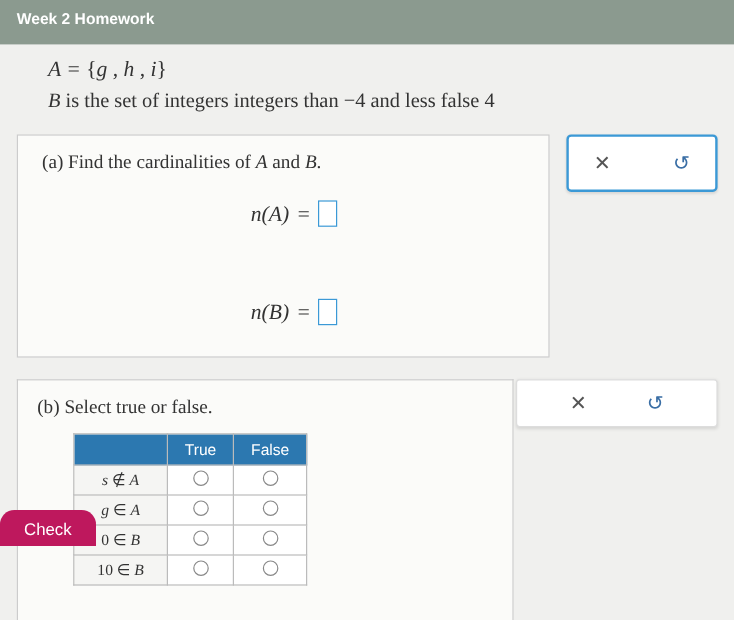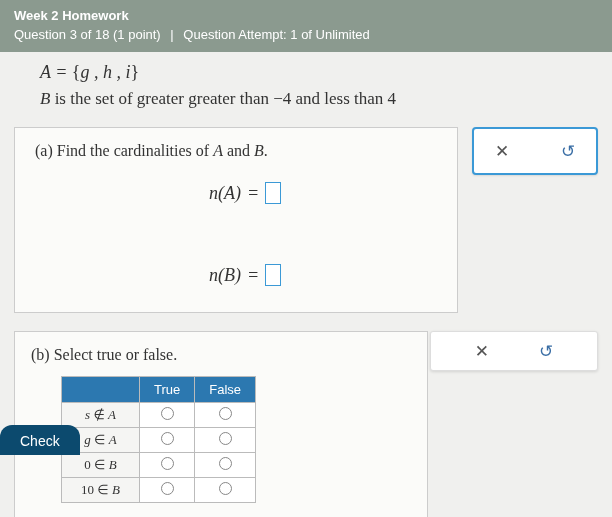--- a/index.html
+++ b/index.html
@@ -28,42 +28,37 @@
 .panel-b .prompt { font-family: 'Times New Roman', serif; font-size: 16px; margin-bottom: 12px; }
 .sidebox-b { background: #fff; border: 1px solid #ddd; border-radius: 3px; box-shadow: 0 1px 3px rgba(0,0,0,.12); padding: 8px 12px; display: flex; gap: 50px; align-items: center; justify-content: center; width: 168px; height: 40px; }
 table.tf { border-collapse: collapse; margin-left: 30px; }
 table.tf th, table.tf td { border: 1px solid #bbb; text-align: center; }
 table.tf th { background: #2c78b0; color: #fff; font-weight: normal; font-size: 13px; padding: 5px 14px; }
 table.tf th.first { background: #2c78b0; min-width: 78px; }
 table.tf td { background: #fff; padding: 4px 14px; font-size: 13px; }
 table.tf td.lab { font-family: 'Times New Roman', serif; font-size: 13px; background: #f5f5f3; min-width: 78px; white-space: nowrap; }
 table.tf td.lab .mi { font-style: italic; }
 .radio-c { display: inline-block; width: 13px; height: 13px; border: 1.5px solid #888; border-radius: 50%; background: #fff; cursor: pointer; }
-.check-btn { position: absolute; bottom: 0; left: 0; background: #0c4a6e; color: #fff; border: none; border-radius: 12px 12px 0 0; padding: 8px 20px 6px; font-size: 14px; cursor: pointer; }
+.check-btn { position: absolute; bottom: 0; left: 0; background: #be185d; color: #fff; border: none; border-radius: 12px 12px 0 0; padding: 8px 20px 6px; font-size: 14px; cursor: pointer; }
 .wrapper { position: relative; width: 612px; height: 455px; }
 </style>
 </head>
 <body>
 <div class="wrapper">
 
 <div class="header">
   <div class="title">Week 2 Homework</div>
-  <div class="qline">
-    <span>Question 3 of 18 (1 point)</span>
-    <span class="divider">|</span>
-    <span>Question Attempt: 1 of Unlimited</span>
-  </div>
 </div>
 
 <div class="content-top">
   <div class="math-A">
     <span>A</span><span> = </span><span class="brace">{</span><span>g , h , i</span><span class="brace">}</span>
   </div>
   <div class="desc-B">
-    <span class="mi">B</span><span> is the set of greater greater than </span><span>−4</span><span> and less than </span><span>4</span>
+    <span class="mi">B</span><span> is the set of integers integers than </span><span>−4</span><span> and less false </span><span>4</span>
   </div>
 </div>
 
 <div class="midrow">
   <div class="panel-a">
     <div class="prompt">
       <span>(a) Find the cardinalities of </span><span class="mi">A</span><span> and </span><span class="mi">B</span><span>.</span>
     </div>
     <div class="cardrow">
       <div class="card-eq">

